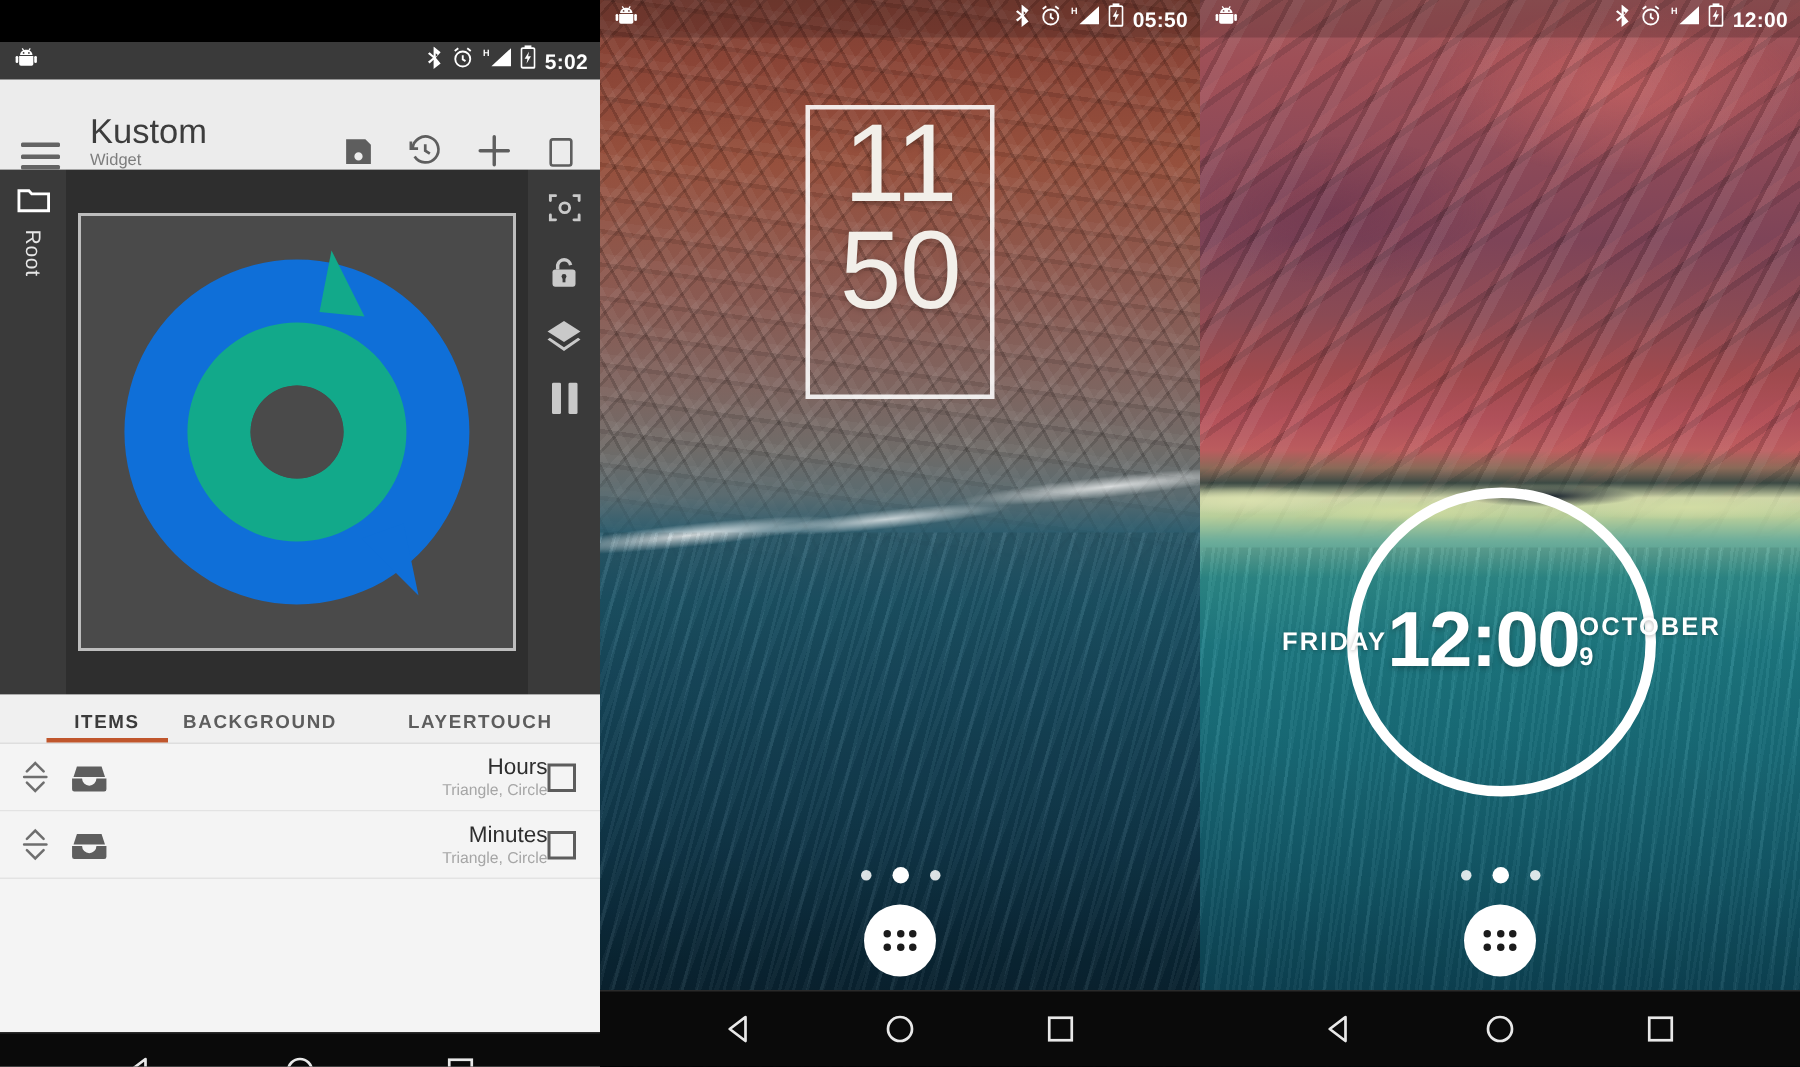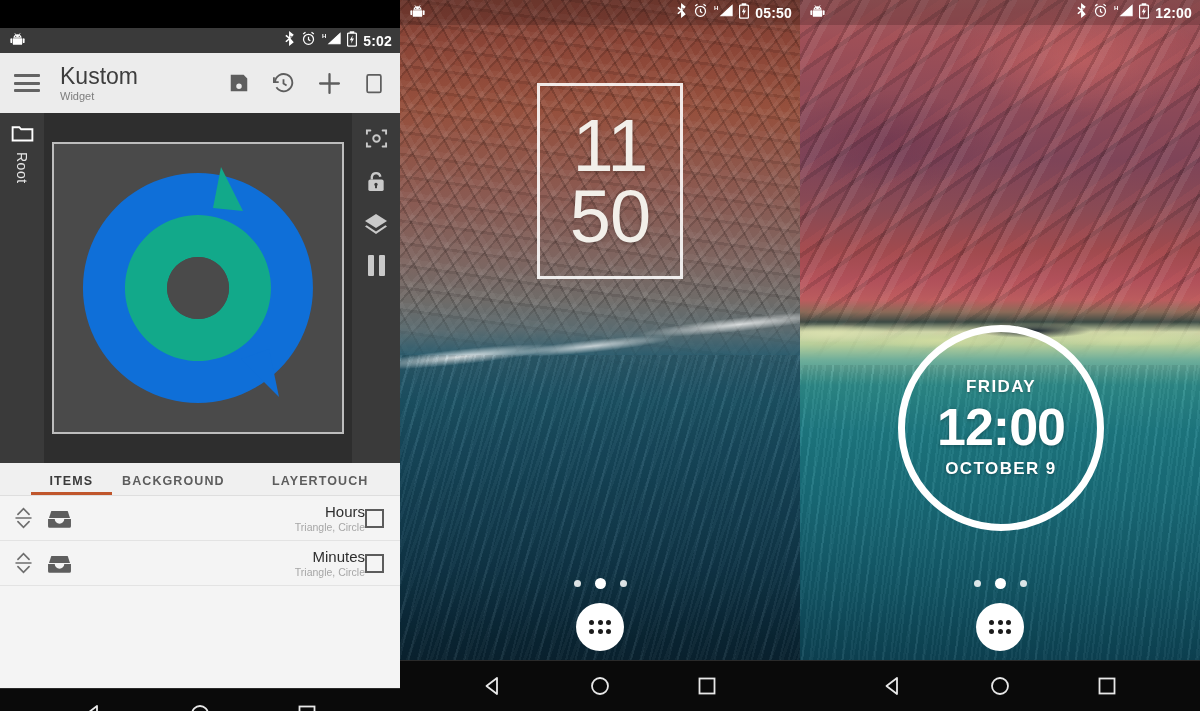--- a/index.html
+++ b/index.html
@@ -28,21 +28,21 @@
   .statusbar.trans { background: rgba(40,20,20,0.22); }
   .sb-left { display: flex; align-items: center; flex: 1; }
   .sb-right { display: flex; align-items: center; gap: 6px; }
   .sb-ico { display: block; }
   .sb-time { font-size: 14px; font-weight: 600; letter-spacing: .2px; line-height: 1;
              font-family: "Liberation Sans", sans-serif; }
 
   
   .appbar {
     height: 60px; background: #ececec;
-    display: flex; align-items: center; padding: 0 12px 0 14px;
+    display: flex; align-items: flex-end; padding: 0 12px 0 14px;
     position: relative; z-index: 10;
   }
   .hamburger { width: 26px; height: 18px; display: flex; flex-direction: column;
                justify-content: space-between; margin-right: 20px; cursor: pointer; }
   .hamburger i { display: block; height: 3px; background: #636363; border-radius: 1px; }
   .titlewrap { flex: 1; display: flex; flex-direction: column; justify-content: center; }
   .apptitle { font-size: 23px; color: #3d3d3d; line-height: 1.05; font-weight: 400; }
   .appsub { font-size: 11px; color: #7d7d7d; margin-top: 2px; }
   .bar-actions { display: flex; align-items: center; gap: 22px; padding-right: 4px; }
   .bar-actions svg { display: block; }
@@ -180,35 +180,35 @@
     position: absolute; left: 0; right: 0; top: 365px; bottom: 0;
     background-image:
       repeating-linear-gradient(96deg, rgba(255,255,255,.05) 0 2px, rgba(0,0,0,.06) 2px 8px),
       repeating-linear-gradient(-80deg, rgba(255,255,255,.04) 0 2px, rgba(0,0,0,.05) 2px 10px);
     opacity: .75;
   }
 
   
   .hs { position: absolute; inset: 0; z-index: 20; }
   .clockbox {
-    position: absolute; left: 137px; top: 83px; width: 146px; height: 196px;
+    position: absolute; left: 137px; top: 70px; width: 126px; height: 196px;
     border: 3px solid rgba(255,255,255,.88);
     display: flex; flex-direction: column; align-items: center;
-    justify-content: center; gap: 0px;
+    gap: 0px;
   }
   .clockbox .big {
     font-family: "Liberation Sans", sans-serif;
     font-size: 74px; color: #f2efe9; line-height: .96; font-weight: 300;
     letter-spacing: -1px; text-shadow: 0 1px 4px rgba(0,0,0,.28);
   }
 
   .datering {
     position: absolute; left: 98px; top: 325px; width: 206px; height: 206px;
     border: 7px solid #ffffff; border-radius: 50%;
-    display: flex; flex-direction: column; align-items: center; justify-content: center;
+    display: flex; flex-direction: row; align-items: center; justify-content: center;
   }
   .dr-day   { font-size: 17px; font-weight: 700; color: #fff; letter-spacing: 1.4px;
               text-shadow: 0 1px 3px rgba(0,0,0,.3); }
   .dr-time  { font-size: 52px; font-weight: 700; color: #fff; letter-spacing: -1px;
               line-height: 1.1; margin: 2px 0 2px; text-shadow: 0 1px 4px rgba(0,0,0,.3); }
   .dr-date  { font-size: 17px; font-weight: 700; color: #fff; letter-spacing: 1.4px;
               text-shadow: 0 1px 3px rgba(0,0,0,.3); }
 
   .dotsrow {
     position: absolute; left: 0; right: 0; bottom: 122px;

